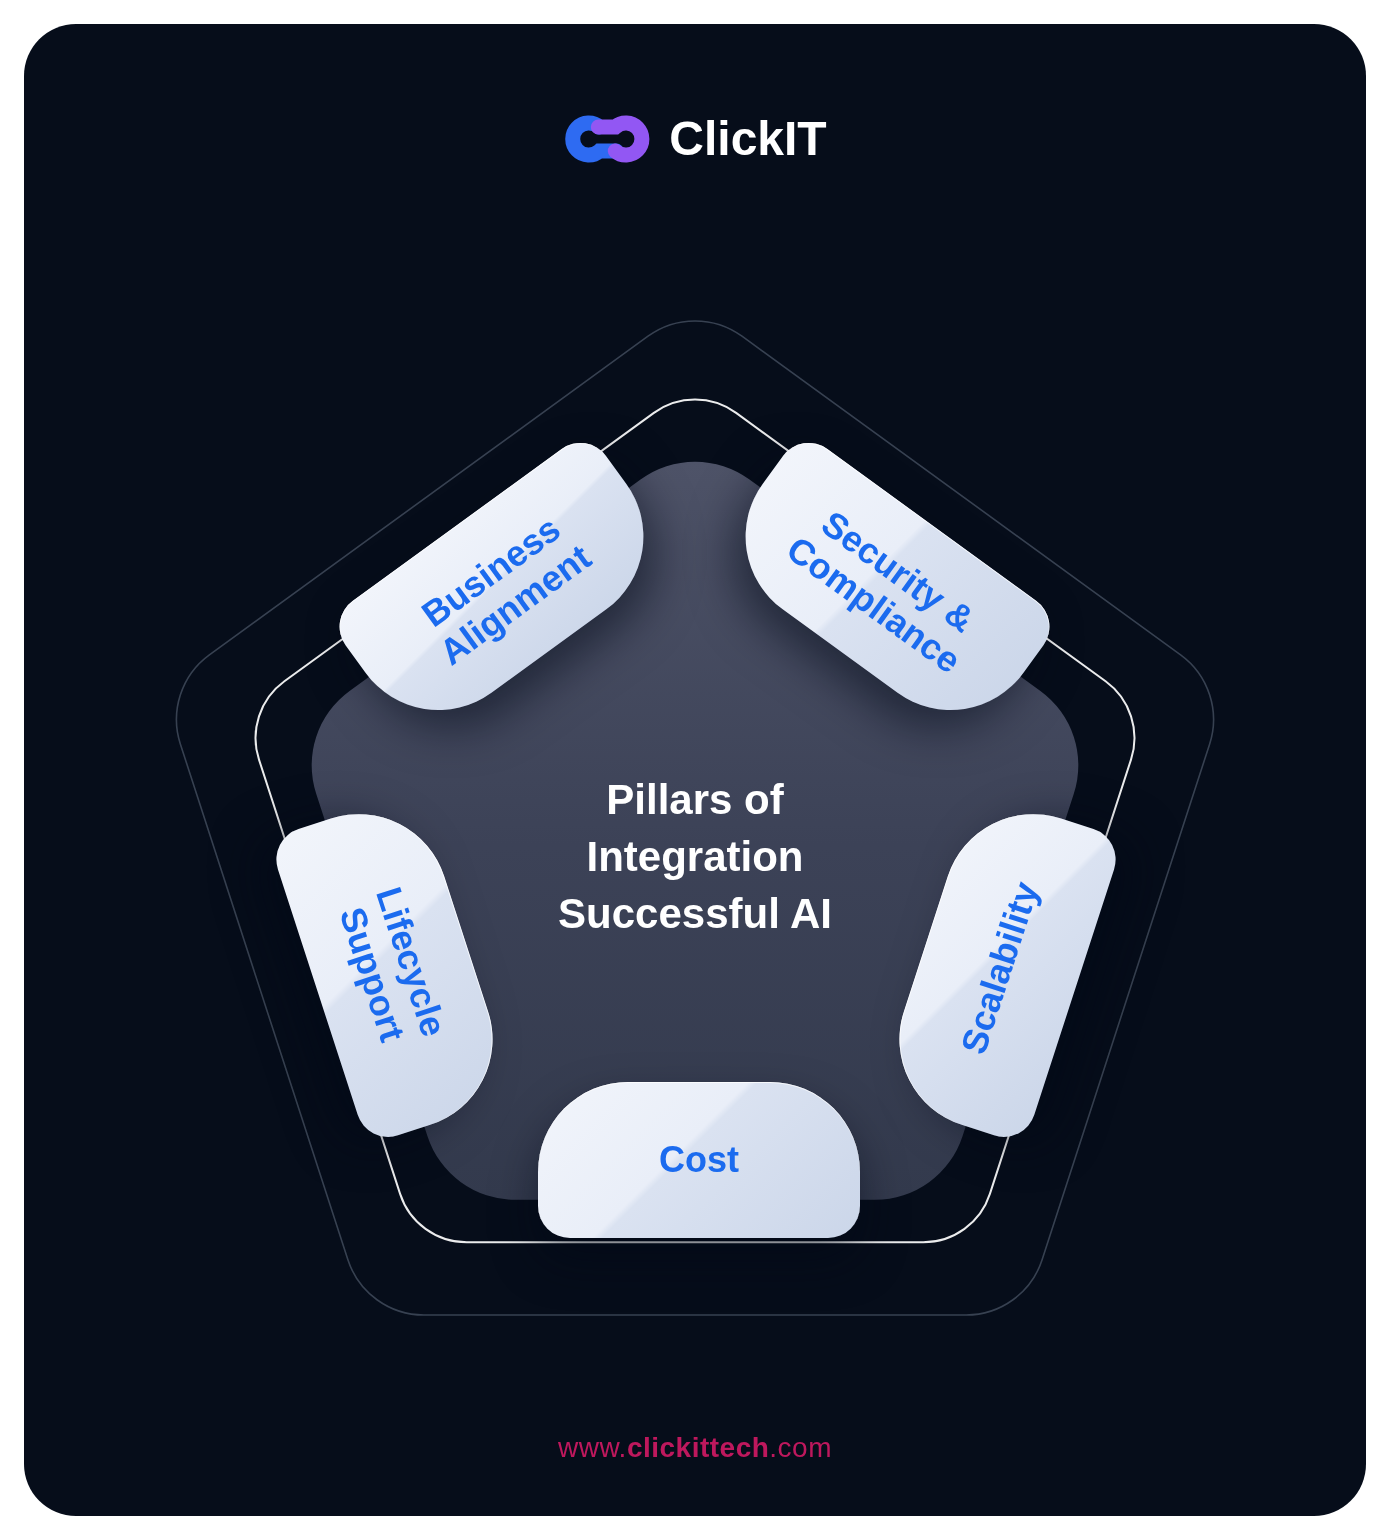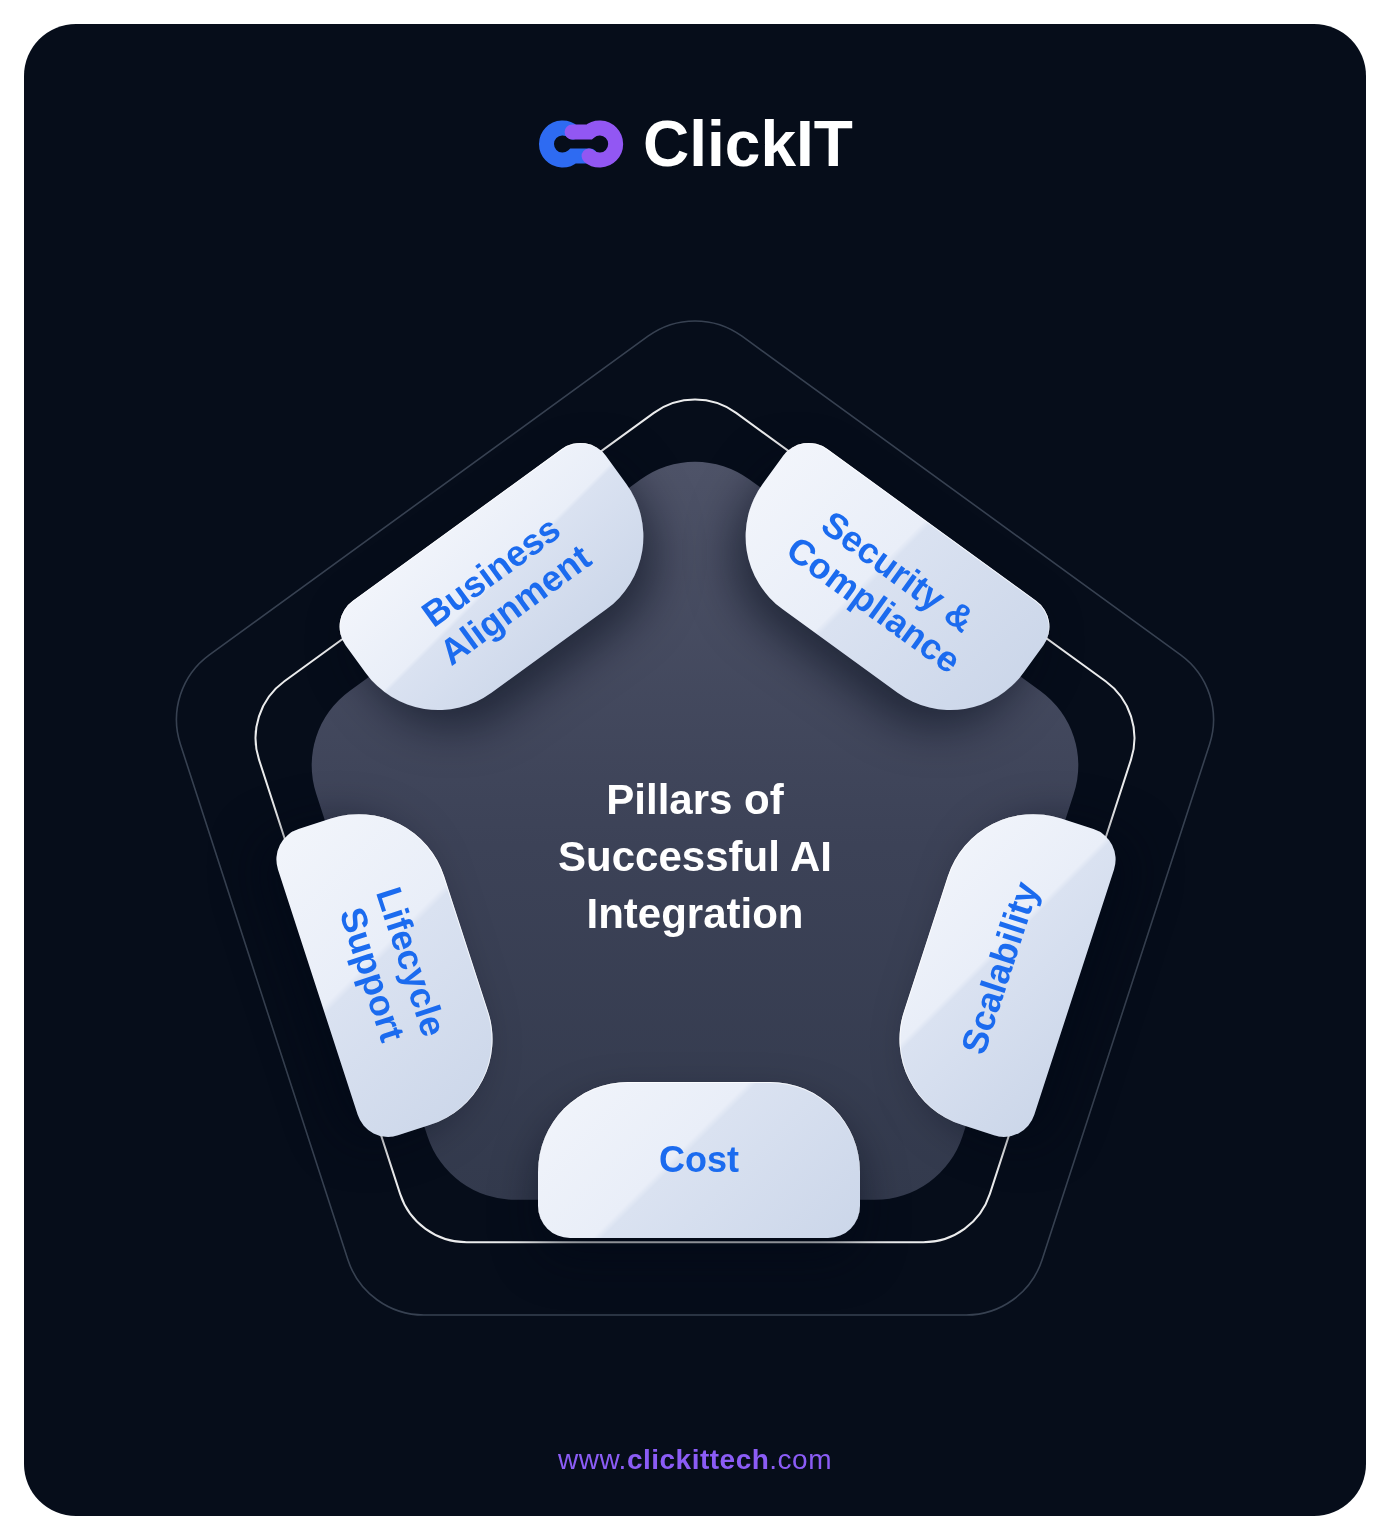--- a/index.html
+++ b/index.html
@@ -5,21 +5,21 @@
   html,body{margin:0;padding:0;background:#ffffff;}
   .page{position:relative;width:1390px;height:1540px;overflow:hidden;
         font-family:"Liberation Sans", sans-serif;}
   .card{position:absolute;left:24px;top:24px;right:24px;bottom:24px;
         background:#060D1A;border-radius:52px;}
 
   
   .logo{position:absolute;top:112px;left:50%;transform:translateX(-50%);
         display:flex;align-items:center;gap:18px;z-index:4;}
   .logo-icon svg{display:block;}
-  .logo-text{color:#ffffff;font-size:64px;font-weight:bold;letter-spacing:0px;line-height:1;}
+  .logo-text{color:#ffffff;font-size:48px;font-weight:bold;letter-spacing:0px;line-height:1;}
 
   
   .pent-svg{position:absolute;left:0;top:0;width:1390px;height:1540px;z-index:1;}
 
   
   .title{position:absolute;left:695px;top:857px;transform:translate(-50%,-50%);
          z-index:2;width:660px;text-align:center;color:#ffffff;
          font-size:42px;font-weight:bold;line-height:1.36;}
   .title span{display:block;}
 
@@ -45,21 +45,21 @@
         transform:translate(-50%,-50%) rotate(72deg);
         border-radius:90px 90px 32px 32px;
         background:linear-gradient(63deg,#F2F5FB 0%,#E9EEF8 44%,#DAE2F1 46%,#CBD6E9 100%);}
   .pill-cost{left:699px;top:1160px;
         transform:translate(-50%,-50%);
         border-radius:90px 90px 32px 32px;
         background:linear-gradient(135deg,#F2F5FB 0%,#E9EEF8 44%,#DAE2F1 46%,#CBD6E9 100%);}
 
   
   .footer{position:absolute;left:0;top:1432px;width:100%;text-align:center;z-index:4;
-          color:#8b5cf6;font-size:28px;font-weight:normal;letter-spacing:0.5px;margin-top:12px;}
+          color:#be185d;font-size:28px;font-weight:normal;letter-spacing:0.5px;}
   .footer b{font-weight:bold;}
 </style>
 </head>
 <body>
 
 <div class="page">
   <div class="card"></div>
 
   <svg class="pent-svg" viewBox="0 0 1390 1540" xmlns="http://www.w3.org/2000/svg">
     <defs>
@@ -79,22 +79,22 @@
       <svg width="88" height="54" viewBox="0 0 88 52" xmlns="http://www.w3.org/2000/svg">
         <path d="M36 14 A16 16 0 1 0 36 38 L53 38" fill="none" stroke="#2E6BF2" stroke-width="15" stroke-linecap="round"></path>
         <path d="M52 38 A16 16 0 1 0 52 14 L35 14" fill="none" stroke="#9257F3" stroke-width="15" stroke-linecap="round"></path>
       </svg>
     </span>
     <span class="logo-text">ClickIT</span>
   </header>
 
   <div class="title">
     <span>Pillars of</span>
+    <span>Integration</span>
     <span>Successful AI</span>
-    <span>Integration</span>
   </div>
 
   <div class="pill pill-business">
     <span>Business</span>
     <span>Alignment</span>
   </div>
 
   <div class="pill pill-security">
     <span>Security &amp;</span>
     <span>Compliance</span>

